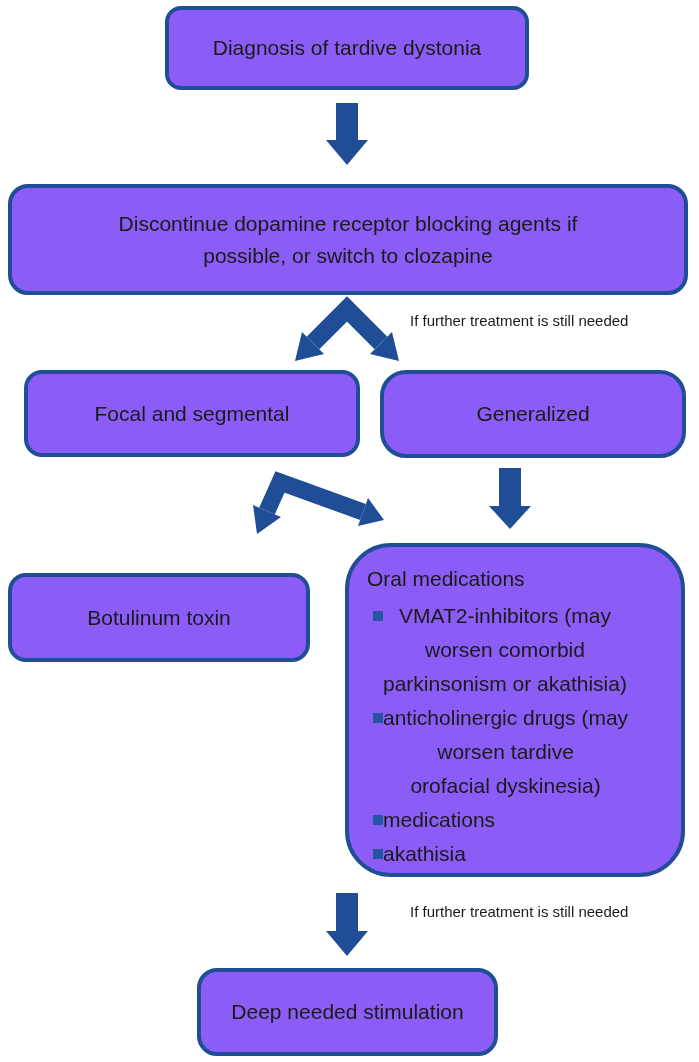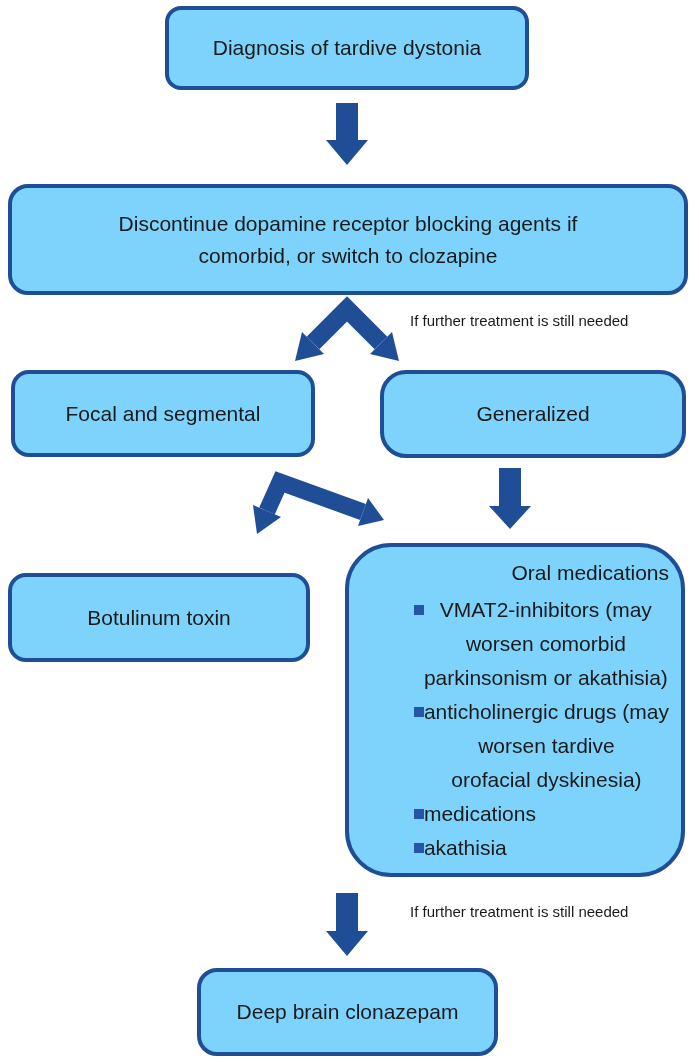--- a/index.html
+++ b/index.html
@@ -19,37 +19,37 @@
   .arrows {
     position: absolute;
     left: 0;
     top: 0;
     pointer-events: none;
   }
   .node {
     position: absolute;
     box-sizing: border-box;
     border: 4px solid #1f4e96;
-    background: #7dd3fc;
+    background: #8b5cf6;
     display: flex;
     align-items: center;
     justify-content: center;
     text-align: center;
   }
   .node .label {
     font-size: 21px;
     line-height: 1.5;
     white-space: pre-line;
     padding: 0 10px;
   }
   .node-oral {
     flex-direction: column;
-    align-items: flex-end;
+    align-items: flex-start;
     justify-content: flex-start;
-    padding: 12px 12px 10px 18px;
+    padding: 18px 12px 10px 18px;
   }
   .oral-title {
     font-size: 21px;
     text-align: center;
     margin: 2px 0 8px 0;
   }
   .oral-list {
     display: flex;
     flex-direction: column;
   }
@@ -102,26 +102,26 @@
 
     <polygon fill="#1f4e96" points="336,893 358,893 358,931 368,931 347,956 326,931 336,931"></polygon>
   </svg>
 
   <div class="node" style="left:165px; top:6px; width:364px; height:84px; border-radius:16px;">
     <div class="label">Diagnosis of tardive dystonia</div>
   </div>
 
   <div class="node" style="left:8px; top:184px; width:680px; height:111px; border-radius:20px;">
     <div class="label">Discontinue dopamine receptor blocking agents if
-comorbid, or switch to clozapine</div>
+possible, or switch to clozapine</div>
   </div>
 
   <div class="annotation" style="left:410px; top:312px;">If further treatment is still needed</div>
 
-  <div class="node" style="left:11px; top:370px; width:304px; height:87px; border-radius:18px;">
+  <div class="node" style="left:24px; top:370px; width:336px; height:87px; border-radius:18px;">
     <div class="label">Focal and segmental</div>
   </div>
 
   <div class="node" style="left:380px; top:370px; width:306px; height:88px; border-radius:26px;">
     <div class="label">Generalized</div>
   </div>
 
   <div class="node" style="left:8px; top:545px; width:302px; height:89px; border-radius:18px;margin-top:28px;">
     <div class="label">Botulinum toxin</div>
   </div>
@@ -148,16 +148,16 @@
       <div class="oral-item">
         <span class="bullet-sq"></span>
         <span class="item-text">akathisia</span>
       </div>
     </div>
   </div>
 
   <div class="annotation" style="left:410px; top:903px;">If further treatment is still needed</div>
 
   <div class="node" style="left:197px; top:968px; width:301px; height:88px; border-radius:20px;">
-    <div class="label">Deep brain clonazepam</div>
+    <div class="label">Deep needed stimulation</div>
   </div>
 
 </div>
 
 </body></html>

